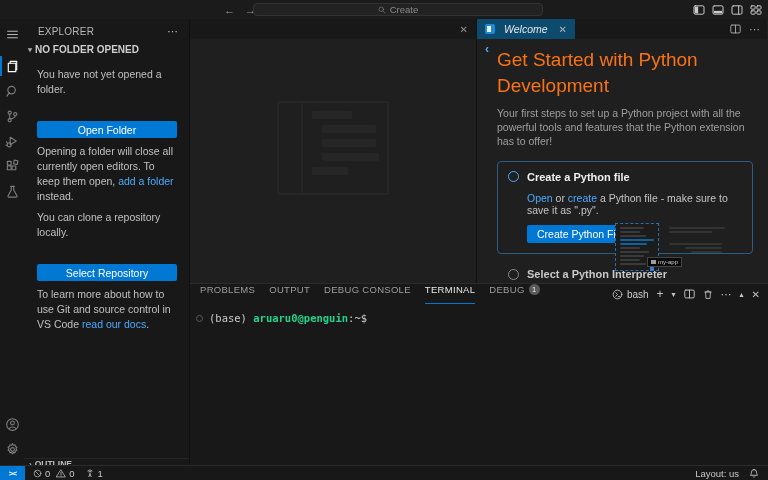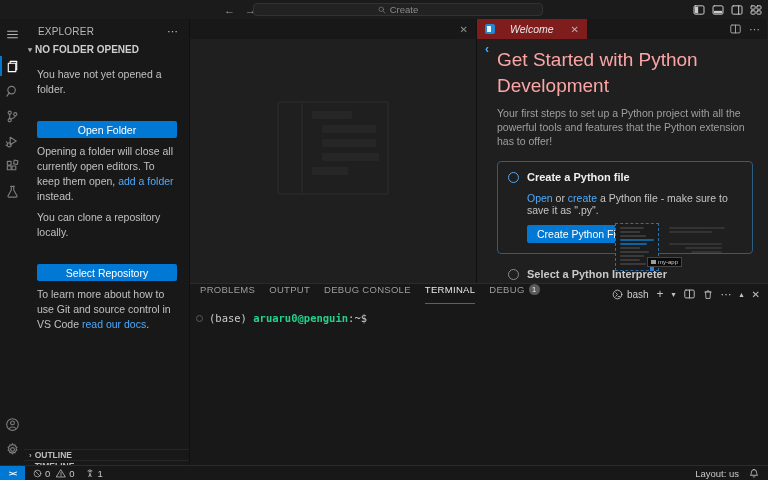--- a/index.html
+++ b/index.html
@@ -22,21 +22,21 @@
   .tb-icons svg { display:block; }
   
   .activitybar { position:absolute; top:19px; left:0; width:24px; bottom:15px; background:#181818; display:flex; flex-direction:column; align-items:center; }
   .ab-item { width:24px; height:24px; display:flex; align-items:center; justify-content:center; color:#7d7d7d; position:relative; margin-bottom:1px; }
   .ab-item.menu { margin-top:3px; margin-bottom:8px; color:#bdbdbd; }
   .ab-item.active { color:#ffffff; }
   .ab-item.active::before { content:""; position:absolute; left:0; top:2px; bottom:2px; width:2px; background:#0078d4; }
   .ab-spacer { flex:1; }
   .ab-item svg { display:block; }
   
-  .sidebar { position:absolute; top:19px; left:24px; width:166px; bottom:9px; background:#181818; border-right:1px solid #101010; }
+  .sidebar { position:absolute; top:19px; left:24px; width:166px; bottom:0; background:#181818; border-right:1px solid #101010; }
   .sb-header { display:flex; align-items:center; justify-content:space-between; padding:6px 10px 4px 14px; color:#b8b8b8; font-size:10px; letter-spacing:.2px; }
   .sb-ellipsis { color:#bdbdbd; font-size:11px; letter-spacing:1px; }
   .sb-section { display:flex; align-items:center; gap:3px; padding:2px 0 2px 4px; font-size:10px; font-weight:bold; color:#cfcfcf; }
   .sb-chev { font-size:8px; color:#b0b0b0; transform:scaleY(.9); }
   .sb-body { padding:4px 12px 0 13px; }
   .sb-body p { color:#c0c0c0; font-size:10.5px; line-height:15px; margin-top:6px; }
   .sb-link { color:#4daafc; cursor:pointer; }
   .sb-btn {
     display:block; width:100%; height:17px; margin-top:24px; border:none; border-radius:2px;
     background:#0078d4; color:#ffffff; font-family:"Liberation Sans", sans-serif; font-size:10.5px; cursor:pointer;
@@ -46,38 +46,38 @@
   .sb-bottom.timeline { bottom:0; }
   .sb-bottom-row { display:flex; align-items:center; gap:3px; height:11px; border-top:1px solid #262626; padding-left:5px; font-size:8.5px; font-weight:bold; color:#bdbdbd; background:#181818; }
   
   .main { position:absolute; top:19px; left:190px; right:0; bottom:15px; background:#1f1f1f; }
   .editors { position:absolute; top:0; left:0; right:0; height:264px; display:flex; }
   .egroup { position:relative; height:100%; }
   .egroup.left { width:287px; border-right:1px solid #111111; }
   .egroup.right { width:290px; }
   .tabbar { height:20px; background:#181818; display:flex; align-items:stretch; position:relative; }
   .tabbar .bar-close { position:absolute; right:8px; top:0; height:20px; display:flex; align-items:center; color:#8f8f8f; font-size:10px; }
-  .tab { display:flex; align-items:center; gap:15px; padding:0 8px; background:#7f1d1d; color:#e7e7e7; font-size:10.5px; font-style:italic; }
+  .tab { display:flex; align-items:center; gap:9px; padding:0 8px; background:#0c4a6e; color:#e7e7e7; font-size:10.5px; font-style:italic; }
   .tab .tab-x { color:#b0b0b0; font-size:10px; font-style:normal; margin-left:2px; }
   .welcome-icon { width:10px; height:10px; border-radius:2px; background:#1f8ad2; position:relative; flex:none; }
   .welcome-icon::after { content:""; position:absolute; left:2px; top:2px; width:4px; height:6px; background:#e8f4ff; }
   .tab-actions { position:absolute; right:7px; top:0; height:20px; display:flex; align-items:center; gap:8px; color:#a8a8a8; }
   
   .watermark { position:absolute; left:50%; top:82px; transform:translateX(-50%); width:112px; height:94px; border:2px solid #262626; border-radius:3px; display:flex; }
   .wm-left { width:24px; border-right:2px solid #262626; }
   .wm-right { flex:1; padding:8px 9px; display:flex; flex-direction:column; gap:6px; }
   .wm-bar { height:8px; background:#262626; border-radius:1px; }
   
   .walkthrough { position:absolute; top:20px; left:0; right:0; bottom:0; background:#1f1f1f; overflow:hidden; }
   .wt-back { position:absolute; left:8px; top:3px; color:#4daafc; font-size:12px; font-weight:bold; }
   .wt-inner { padding:8px 18px 0 20px; }
-  .wt-title { color:#fca5a5; font-size:19px; font-weight:normal; line-height:26px; width:245px; font-family:"Liberation Sans", sans-serif; }
+  .wt-title { color:#f97316; font-size:19px; font-weight:normal; line-height:26px; width:245px; font-family:"Liberation Sans", sans-serif; }
   .wt-desc { margin-top:7px; color:#9f9f9f; font-size:10.5px; line-height:14px; width:256px; }
   .wt-step-box { margin-top:13px; width:256px; border:1px solid #2b5c82; border-radius:4px; padding:9px 10px 10px 10px; background:#1f1f1f; }
-  .wt-step-head { display:flex; align-items:center; gap:8px; }
+  .wt-step-head { display:flex; align-items:flex-start; gap:8px; }
   .radio { width:11px; height:11px; border-radius:50%; border:1px solid #4daafc; flex:none; }
   .radio.grey { border-color:#8a8a8a; }
   .wt-step-title { color:#f0f0f0; font-size:11px; font-weight:bold; }
   .wt-step-body { margin:9px 0 0 19px; font-size:10.5px; color:#c5c5c5; }
   .wt-link { color:#4daafc; cursor:pointer; }
   .wt-btn { margin:9px 0 0 19px; height:18px; padding:0 10px; border:none; border-radius:2px; background:#0078d4; color:#fff; font-family:"Liberation Sans", sans-serif; font-size:10.5px; cursor:pointer; }
   .wt-step2 { display:flex; align-items:center; gap:8px; margin:14px 0 0 11px; }
   .wt-step2 .wt-step-title { color:#c9c9c9; }
   
   .thumb { position:absolute; left:110px; top:182px; width:152px; height:52px; }

